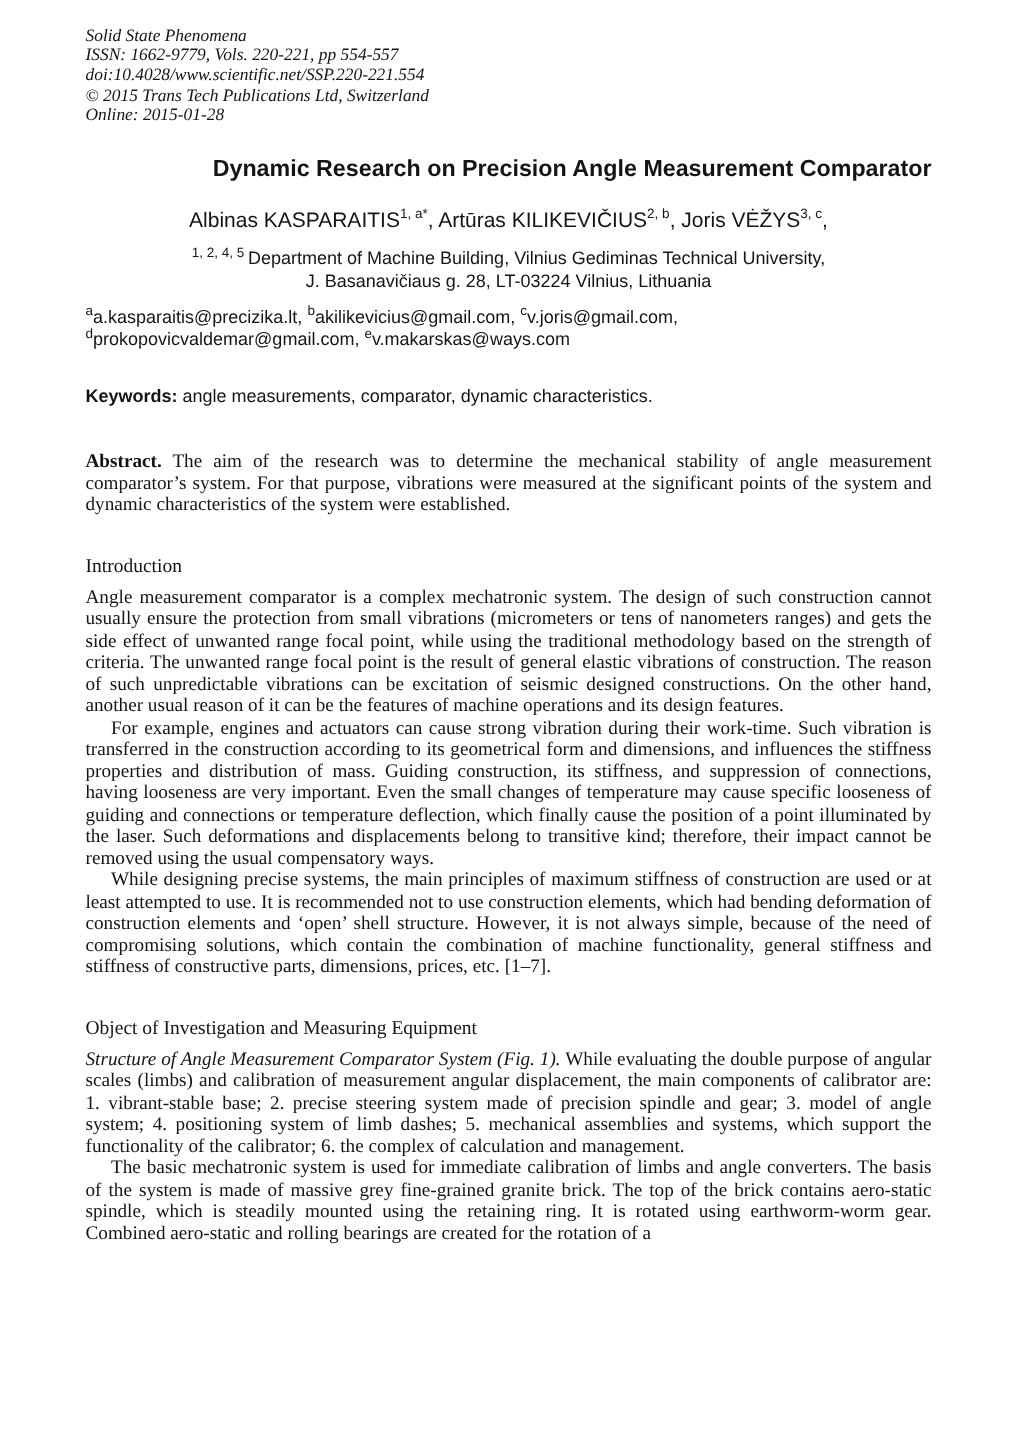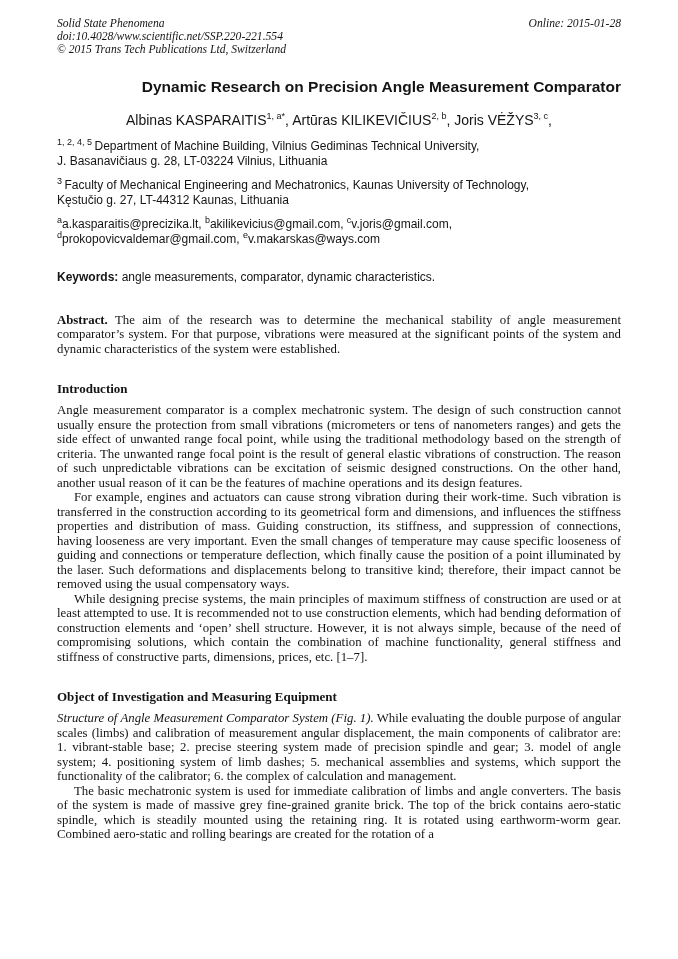--- a/index.html
+++ b/index.html
@@ -16,20 +16,21 @@
     overflow: hidden;
   }
   
   .pub-header {
     display: flex;
     justify-content: space-between;
     align-items: flex-start;
     font-style: italic;
     font-size: 11.6px;
     line-height: 13.2px;
+    flex-direction: column;
   }
   .pub-left div { white-space: nowrap; }
   .pub-right { white-space: nowrap; }
   
   .title {
     margin-top: 21px;
     text-align: right;
     font-family: "Liberation Sans", sans-serif;
     font-weight: bold;
     font-size: 15.5px;
@@ -41,20 +42,21 @@
     font-family: "Liberation Sans", sans-serif;
     font-size: 14px;
     line-height: 19px;
   }
   .authors sup, .affil sup, .emails sup {
     font-size: 9px;
     line-height: 0;
   }
   .affil {
     margin-top: 9px;
+    text-align: center;
     font-family: "Liberation Sans", sans-serif;
     font-size: 12px;
     line-height: 15px;
   }
   .emails {
     margin-top: 9px;
     text-align: left;
     font-family: "Liberation Sans", sans-serif;
     font-size: 12px;
     line-height: 15px;
@@ -73,54 +75,51 @@
     line-height: 14.5px;
     text-align: justify;
   }
   .abstract { margin-top: 28px; }
   .bold-lead { font-weight: bold; }
   .italic-lead { font-style: italic; }
   .section-heading {
     margin-top: 25px;
     margin-bottom: 7px;
     font-size: 13px;
-    font-weight: bold;
+    font-weight: normal;
     line-height: 15px;
   }
   .indent { text-indent: 17px; }
 </style>
 </head>
 <body>
 
 <div class="page">
 
   <header class="pub-header">
     <div class="pub-left">
       <div>Solid State Phenomena</div>
+      <div>ISSN: 1662-9779, Vols. 220-221, pp 554-557</div>
       <div>doi:10.4028/www.scientific.net/SSP.220-221.554</div>
       <div>© 2015 Trans Tech Publications Ltd, Switzerland</div>
     </div>
     <div class="pub-right">Online: 2015-01-28</div>
   </header>
 
   <h1 class="title">Dynamic Research on Precision Angle Measurement Comparator</h1>
 
   <div class="authors">
     <div><span>Albinas KASPARAITIS</span><sup>1, a*</sup><span>, </span><span>Artūras KILIKEVIČIUS</span><sup>2, b</sup><span>, </span><span>Joris VĖŽYS</span><sup>3, c</sup><span>,</span></div>
   </div>
 
   <div class="affil">
     <div><sup>1, 2, 4, 5 </sup><span>Department of Machine Building, Vilnius Gediminas Technical University,</span></div>
     <div>J. Basanavičiaus g. 28, LT-03224 Vilnius, Lithuania</div>
   </div>
 
-  <div class="affil">
-    <div><sup>3 </sup><span>Faculty of Mechanical Engineering and Mechatronics, Kaunas University of Technology,</span></div>
-    <div>Kęstučio g. 27, LT-44312 Kaunas, Lithuania</div>
-  </div>
 
   <div class="emails">
     <div><sup>a</sup><span>a.kasparaitis@precizika.lt, </span><sup>b</sup><span>akilikevicius@gmail.com, </span><sup>c</sup><span>v.joris@gmail.com,</span></div>
     <div><sup>d</sup><span>prokopovicvaldemar@gmail.com, </span><sup>e</sup><span>v.makarskas@ways.com</span></div>
   </div>
 
   <div class="keywords">
     <span class="kw-label">Keywords:</span><span> angle measurements, comparator, dynamic characteristics.</span>
   </div>
 

